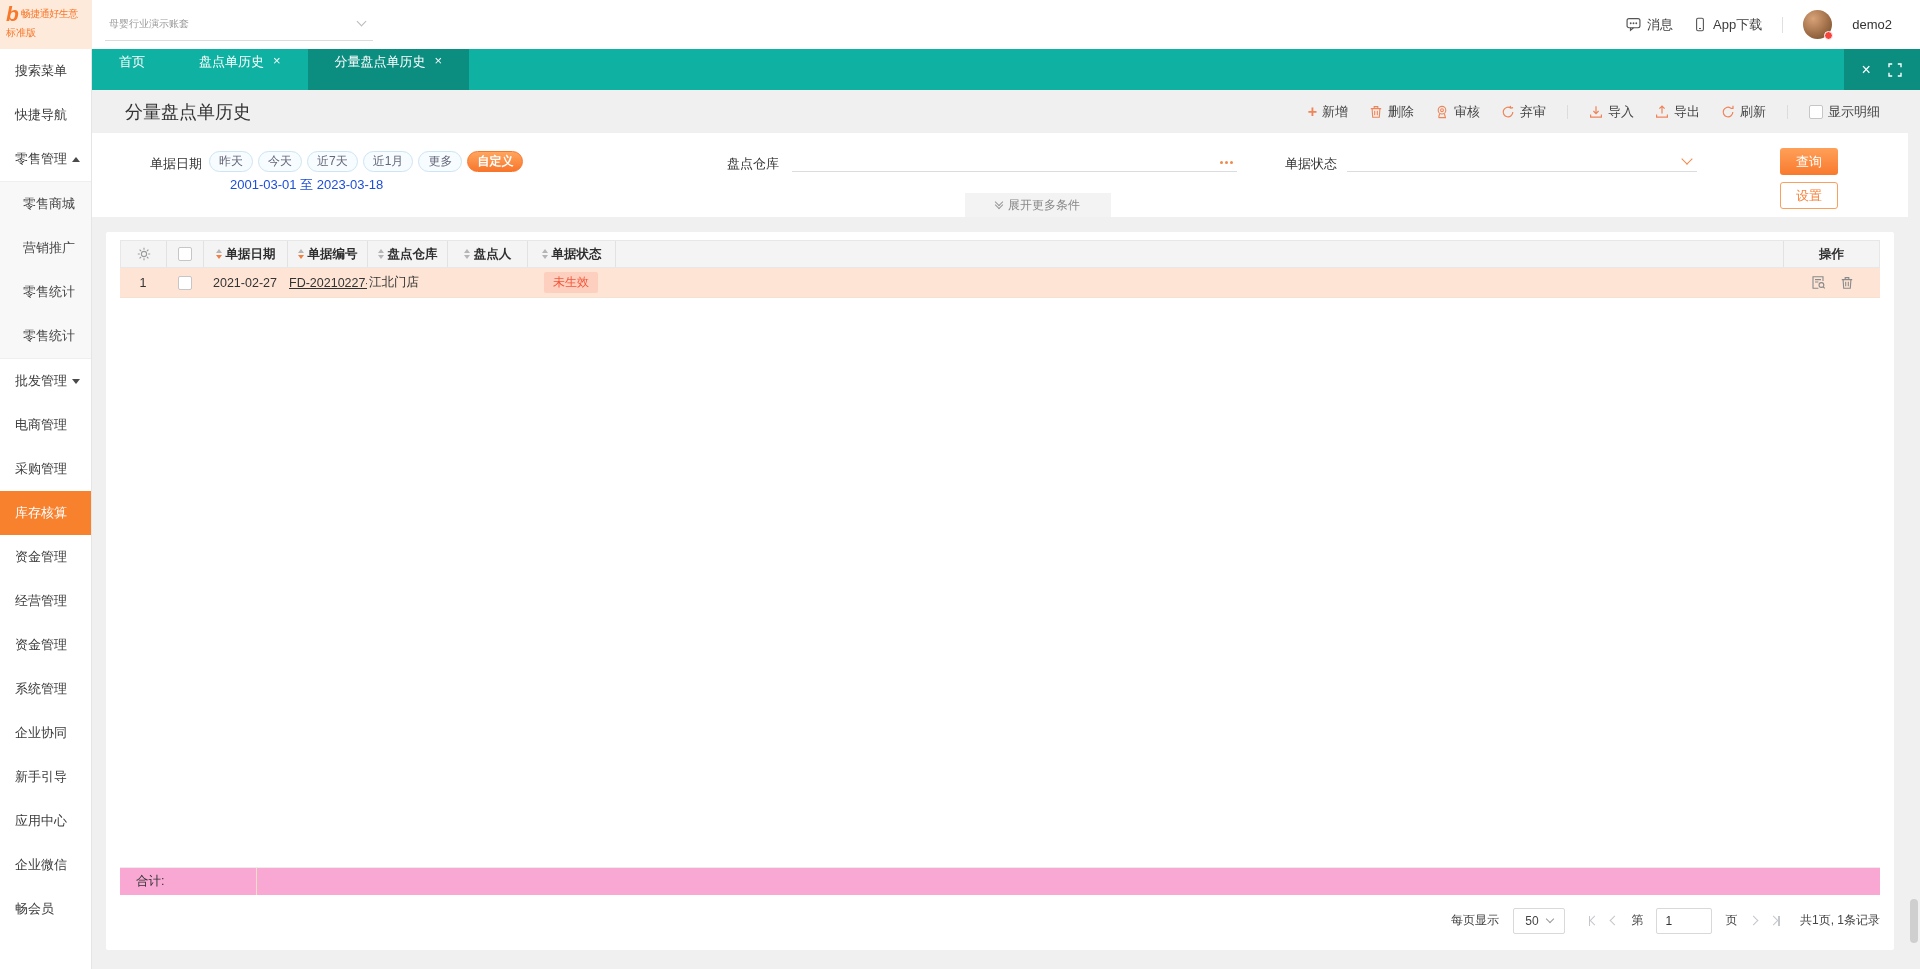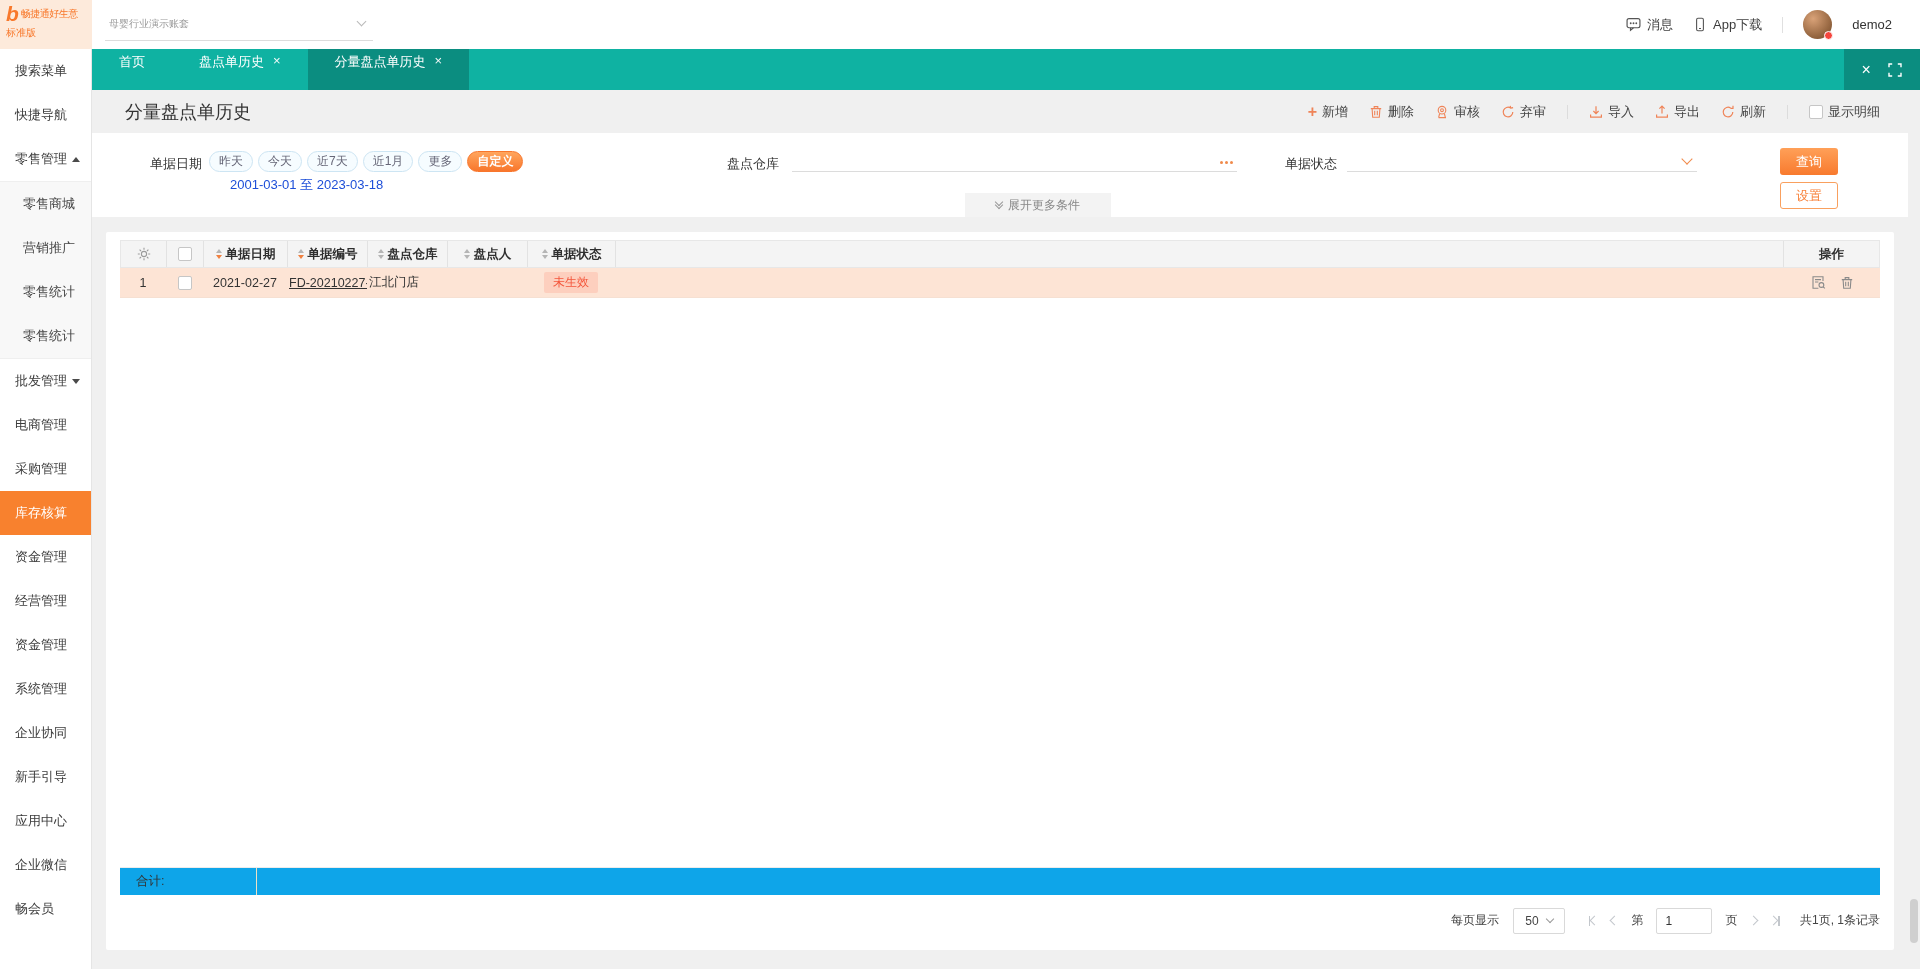--- a/index.html
+++ b/index.html
@@ -84,21 +84,21 @@
   .sort .s-down { border-top:4.5px solid #b5b5b5; }
   .sort.desc .s-down { border-top-color:#f0803f; }
   .trow { display:flex; height:30px; background:#fde4d5; font-size:12.5px; color:#333; border-bottom:1px solid #f6e0d2; }
   .td { display:flex; align-items:center; justify-content:center; overflow:hidden; white-space:nowrap; }
   .td.left { justify-content:flex-start; padding-left:2px; }
   .doc-link { color:#333; text-decoration:underline; cursor:pointer; }
   .badge { background:#fdcfbe; color:#f4573c; font-size:12px; padding:2px 9px; border-radius:2px; }
   .row-actions { gap:14px; }
   .row-actions svg { color:#8a8a8a; cursor:pointer; }
   .tbody-space { flex:1; }
-  .total-row { display:flex; height:28px; background:#0ea5e9; border-top:1px solid #ececec; font-size:12.5px; color:#333; align-items:center;margin-top:17px; }
+  .total-row { display:flex; height:28px; background:#f9a8d4; border-top:1px solid #ececec; font-size:12.5px; color:#333; align-items:center;margin-top:17px; }
   .total-cell { width:137px; height:100%; display:flex; align-items:center; padding-left:16px; border-right:1px solid #ece1c5; }
   .pager { height:55px; display:flex; align-items:center; justify-content:flex-end; gap:14px; font-size:12px; color:#444; padding-bottom:4px; }
   .select-box { width:52px; height:26px; border:1px solid #d9d9d9; border-radius:2px; display:flex; align-items:center; justify-content:center; gap:8px; cursor:pointer; }
   .select-box .chev { width:6px; height:6px; color:#999; margin-top:-3px; }
   .pnav { display:flex; align-items:center; gap:13px; margin-left:10px; color:#c3c7cc; }
   .pchev { display:inline-block; width:7px; height:7px; border-left:1.5px solid currentColor; border-bottom:1.5px solid currentColor; transform:rotate(45deg); cursor:pointer; }
   .pchev.right { transform:rotate(-135deg); }
   .pbar { display:flex; align-items:center; gap:1px; cursor:pointer; }
   .pbar i { width:1.5px; height:10px; background:currentColor; }
   .page-input { width:56px; height:26px; border:1px solid #d9d9d9; border-radius:2px; font-size:12px; padding-left:8px; color:#333; outline:none; font-family:inherit; }

